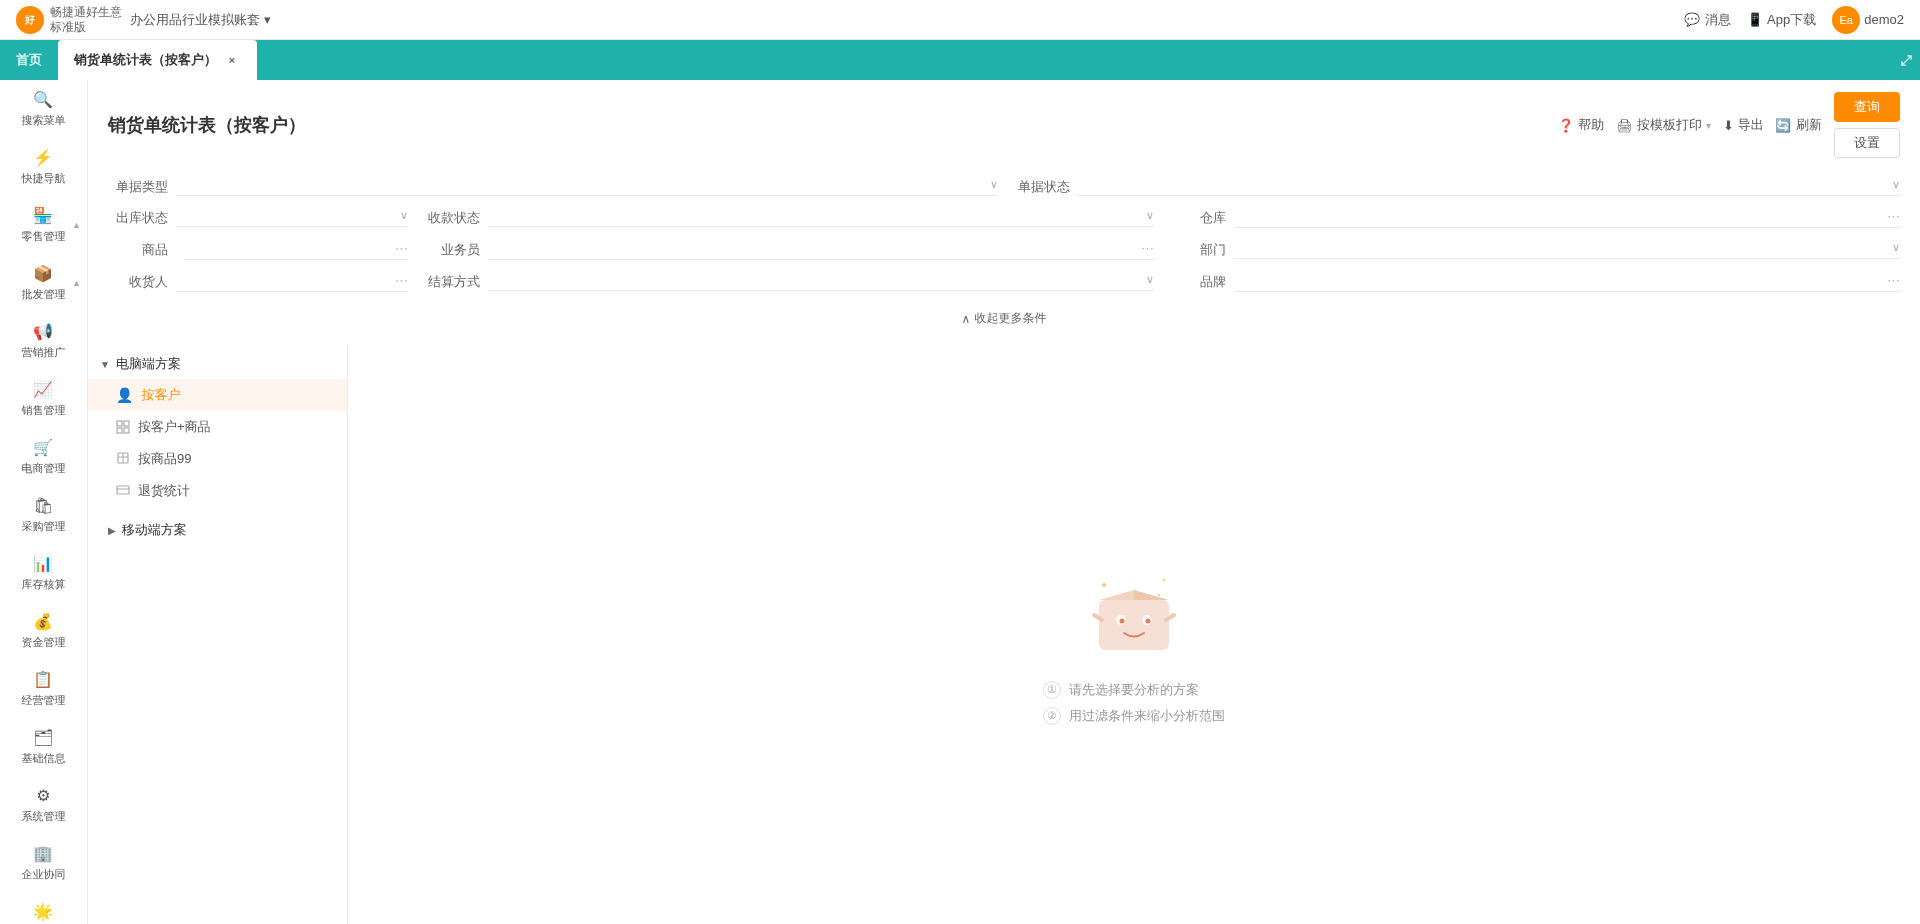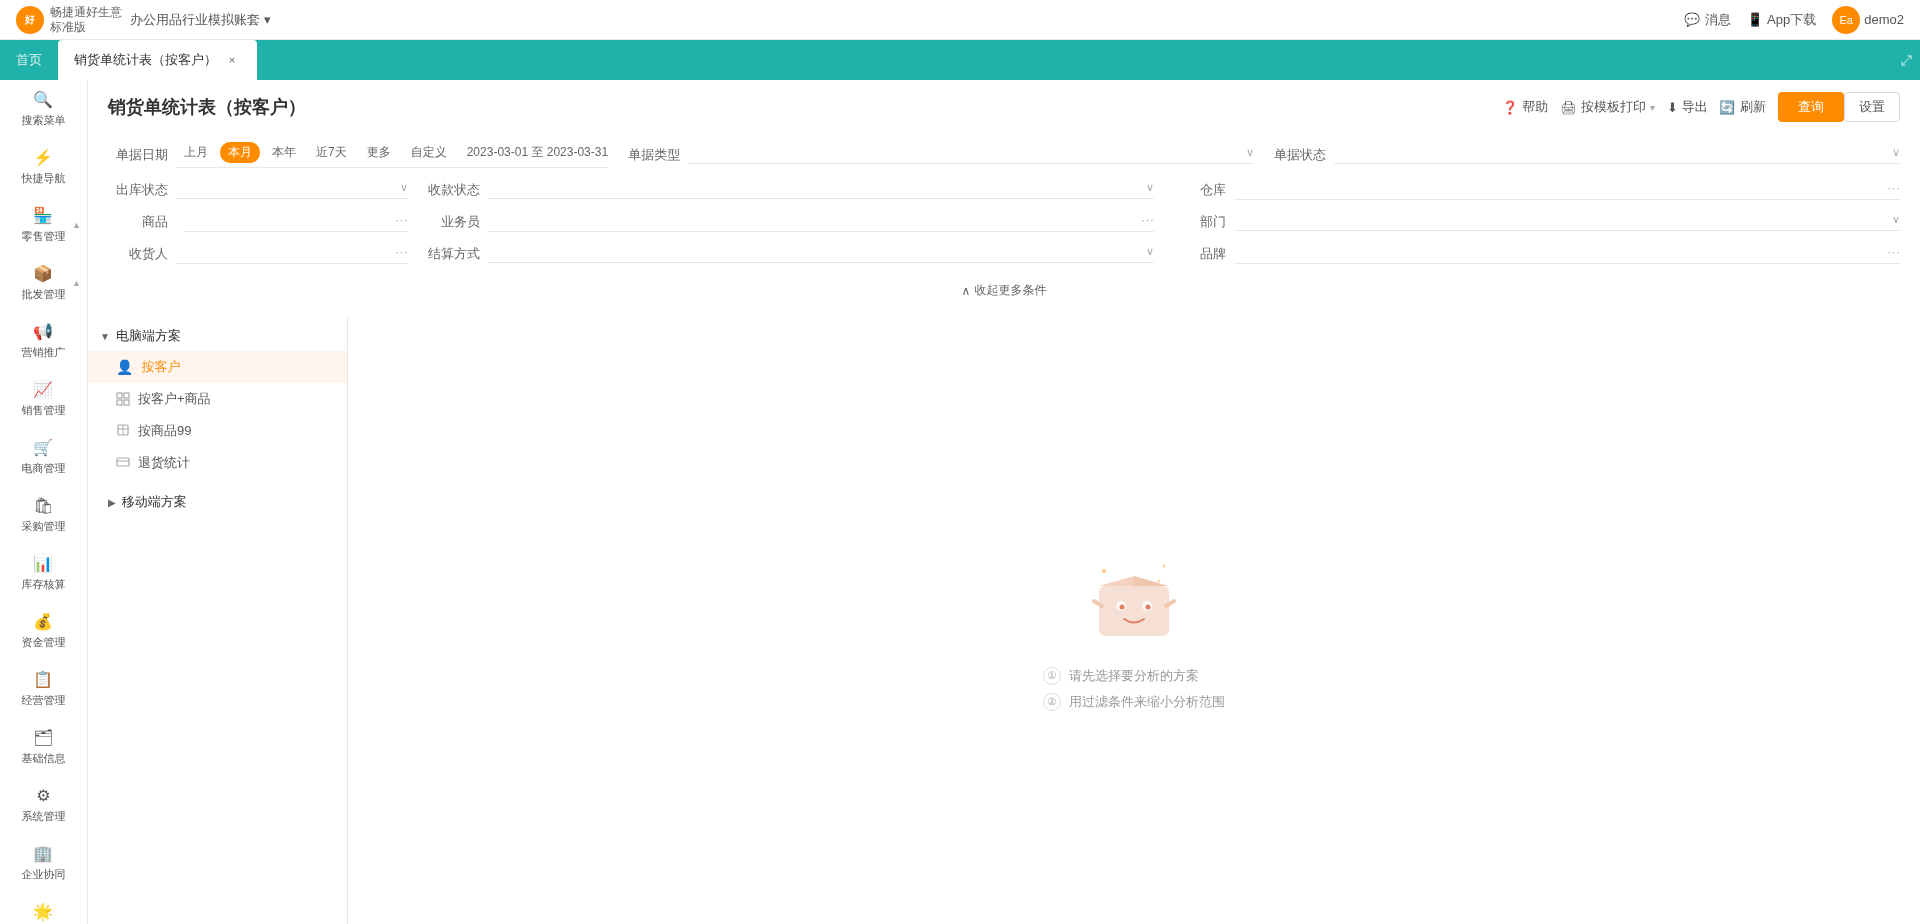--- a/index.html
+++ b/index.html
@@ -9,21 +9,21 @@
     .top-bar { height: 40px; background: #fff; display: flex; align-items: center; justify-content: space-between; padding: 0 16px; border-bottom: 1px solid #e8e8e8; flex-shrink: 0; }
     .top-bar-left { display: flex; align-items: center; gap: 8px; }
     .logo-area { display: flex; align-items: center; gap: 6px; }
     .logo-icon { width: 28px; height: 28px; background: #ff8c00; border-radius: 50%; display: flex; align-items: center; justify-content: center; color: white; font-size: 10px; font-weight: bold; }
     .logo-text { font-size: 12px; color: #666; line-height: 1.2; }
     .top-bar-right { display: flex; align-items: center; gap: 16px; }
     .top-right-item { display: flex; align-items: center; gap: 4px; font-size: 13px; color: #555; cursor: pointer; }
     .avatar { width: 28px; height: 28px; border-radius: 50%; background: #ff8c00; display: flex; align-items: center; justify-content: center; color: white; font-size: 11px; }
 
     
-    .tab-bar { height: 40px; background: #20b2aa; display: flex; align-items: center; padding: 0 0; flex-shrink: 0; }
+    .tab-bar { height: 40px; background: #20b2aa; display: flex; align-items: center; padding: 0 0; flex-shrink: 0; font-weight: bold; }
     .tab-item { height: 40px; display: flex; align-items: center; padding: 0 16px; font-size: 13px; color: rgba(255,255,255,0.85); cursor: pointer; gap: 6px; position: relative; }
     .tab-item.home { background: transparent; }
     .tab-item.active { background: #fff; color: #333; border-radius: 4px 4px 0 0; }
     .tab-bar-right { margin-left: auto; display: flex; align-items: center; gap: 8px; padding-right: 8px; }
 
     
     .main-layout { display: flex; flex: 1; overflow: hidden; }
 
     
     .sidebar { width: 88px; background: #fff; border-right: 1px solid #e8e8e8; display: flex; flex-direction: column; flex-shrink: 0; overflow-y: auto; }
@@ -60,21 +60,21 @@
     .content-body { flex: 1; display: flex; overflow: hidden; }
 
     
     .empty-state { flex: 1; display: flex; flex-direction: column; align-items: center; justify-content: center; background: #fff; margin: 0; }
     .empty-icon { width: 120px; height: 120px; margin-bottom: 16px; }
     .empty-hints { display: flex; flex-direction: column; gap: 8px; }
     .empty-hint { display: flex; align-items: center; gap: 8px; font-size: 13px; color: #999; }
     .hint-num { width: 18px; height: 18px; border-radius: 50%; border: 1px solid #ddd; display: flex; align-items: center; justify-content: center; font-size: 11px; color: #aaa; flex-shrink: 0; }
 
     
-    .query-btn-group { display: flex; }
+    .query-btn-group { display: flex; flex-direction: column; gap: 6px; }
 
     .top-bar-dropdown { display: flex; align-items: center; gap: 4px; font-size: 13px; color: #555; cursor: pointer; }
 
     .tab-close-btn { width: 18px; height: 18px; border-radius: 50%; display: flex; align-items: center; justify-content: center; font-size: 11px; cursor: pointer; color: #666; }
   </style>
 </head>
 <body>
 
 <div class="top-bar">
   <div class="top-bar-left">
@@ -214,32 +214,20 @@
           <div class="query-btn-group">
             <button class="btn-query">查询</button>
             <button class="btn-settings">设置</button>
           </div>
         </div>
       </div>
 
       <div style="padding: 0 20px 10px 20px;">
 
         <div style="display:flex; align-items:center; margin-bottom:12px; gap:12px;">
-          <div style="display:flex; align-items:center; min-width:300px;">
-            <span class="filter-label">单据日期</span>
-            <div style="display:flex; align-items:center; gap:4px; border-bottom:1px solid #e8e8e8; padding-bottom:4px; flex:1;">
-              <span class="date-tab">上月</span>
-              <span class="date-tab active" style="background:#ff8c00;color:white;border-radius:10px;padding:2px 8px;">本月</span>
-              <span class="date-tab">本年</span>
-              <span class="date-tab">近7天</span>
-              <span class="date-tab">更多</span>
-              <span class="date-tab">自定义</span>
-              <span style="font-size:12px;color:#666;margin-left:8px;">2023-03-01 至 2023-03-31</span>
-            </div>
-          </div>
           <div style="display:flex; align-items:center; flex:1;">
             <span class="filter-label">单据类型</span>
             <div style="display:flex; align-items:center; justify-content:space-between; flex:1; border-bottom:1px solid #e8e8e8; padding-bottom:4px; cursor:pointer;">
               <span style="color:#bbb;font-size:12px;"></span>
               <span style="color:#aaa;font-size:11px;">∨</span>
             </div>
           </div>
           <div style="display:flex; align-items:center; flex:1;">
             <span class="filter-label">单据状态</span>
             <div style="display:flex; align-items:center; justify-content:space-between; flex:1; border-bottom:1px solid #e8e8e8; padding-bottom:4px; cursor:pointer;">

